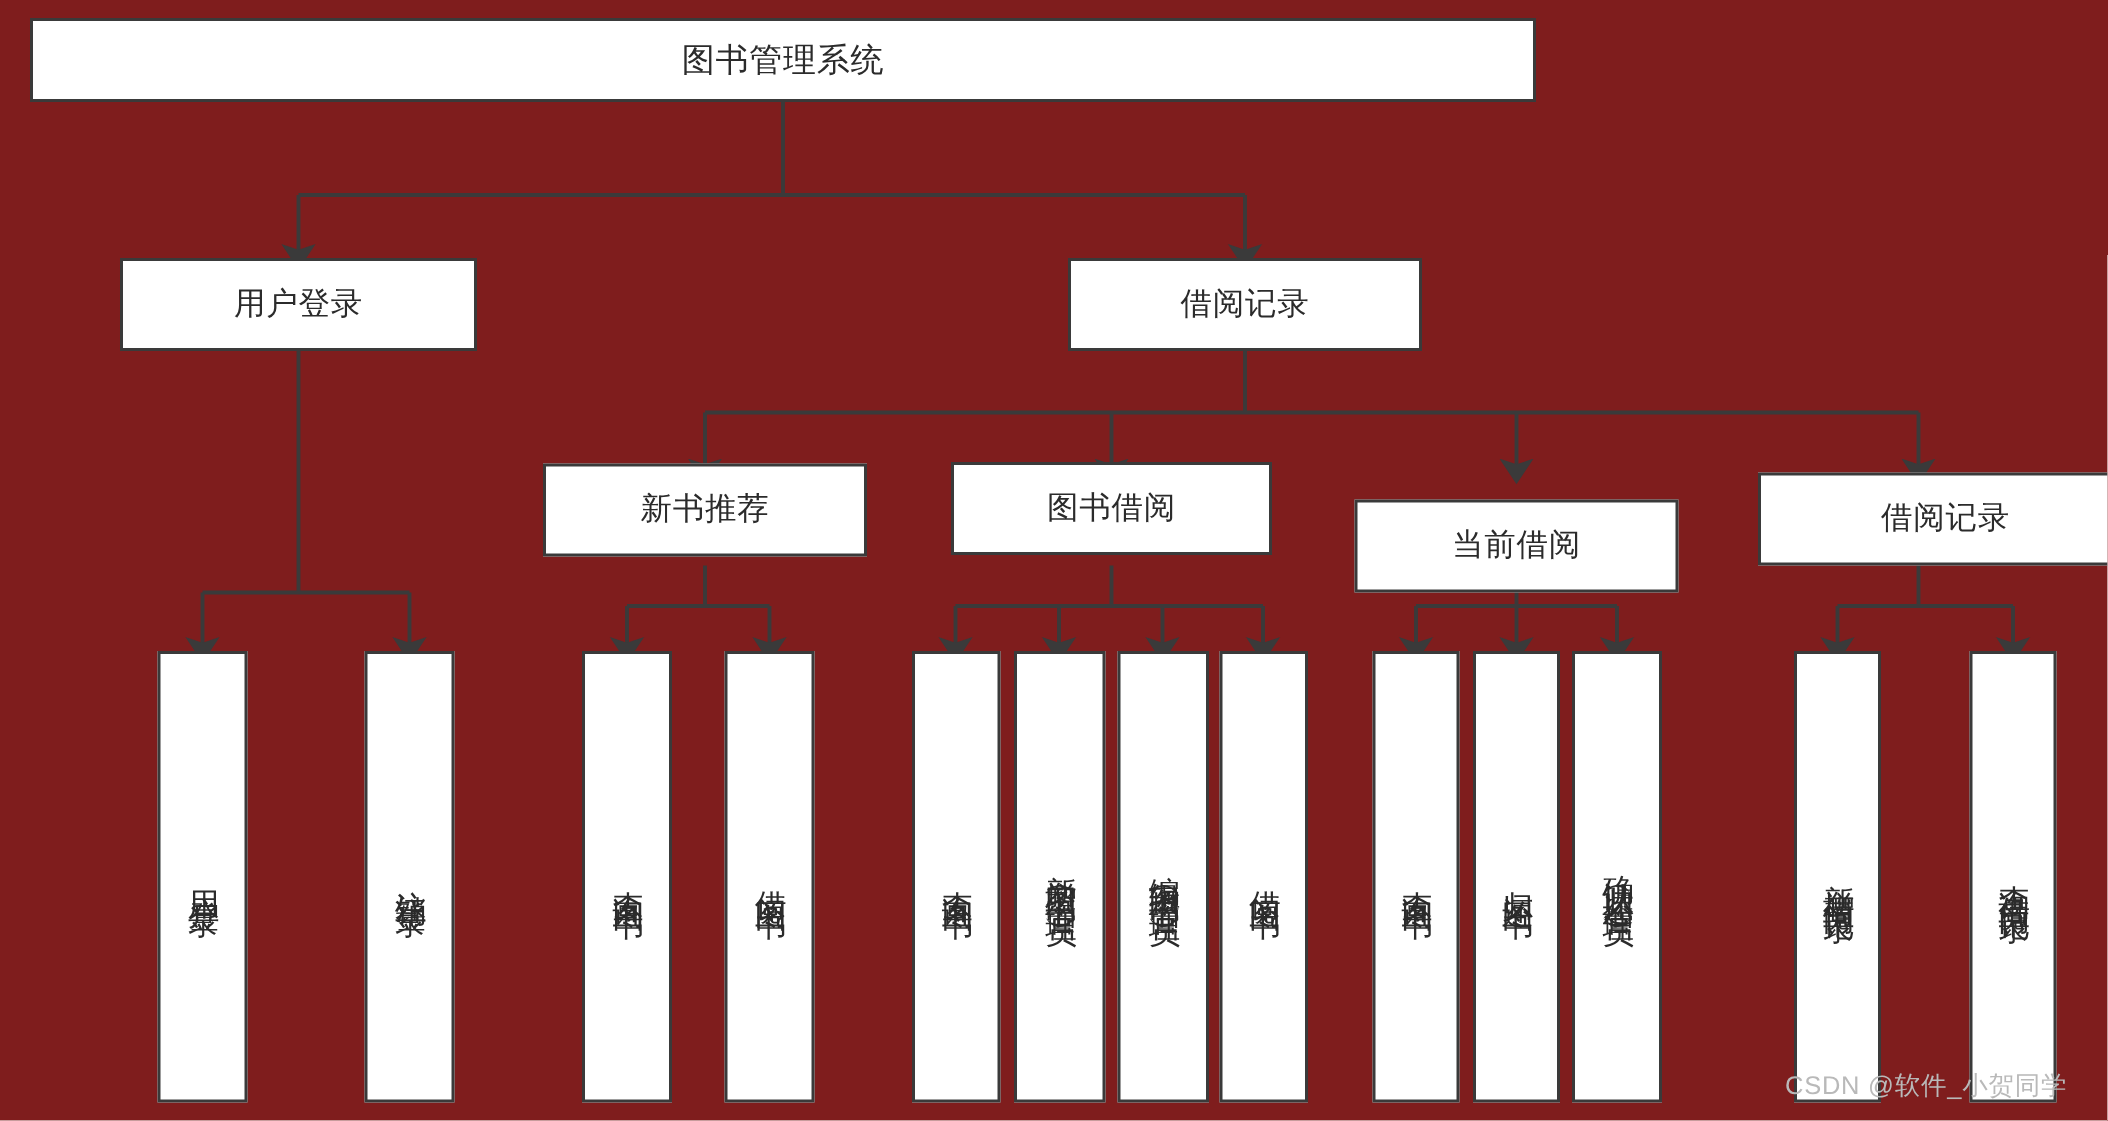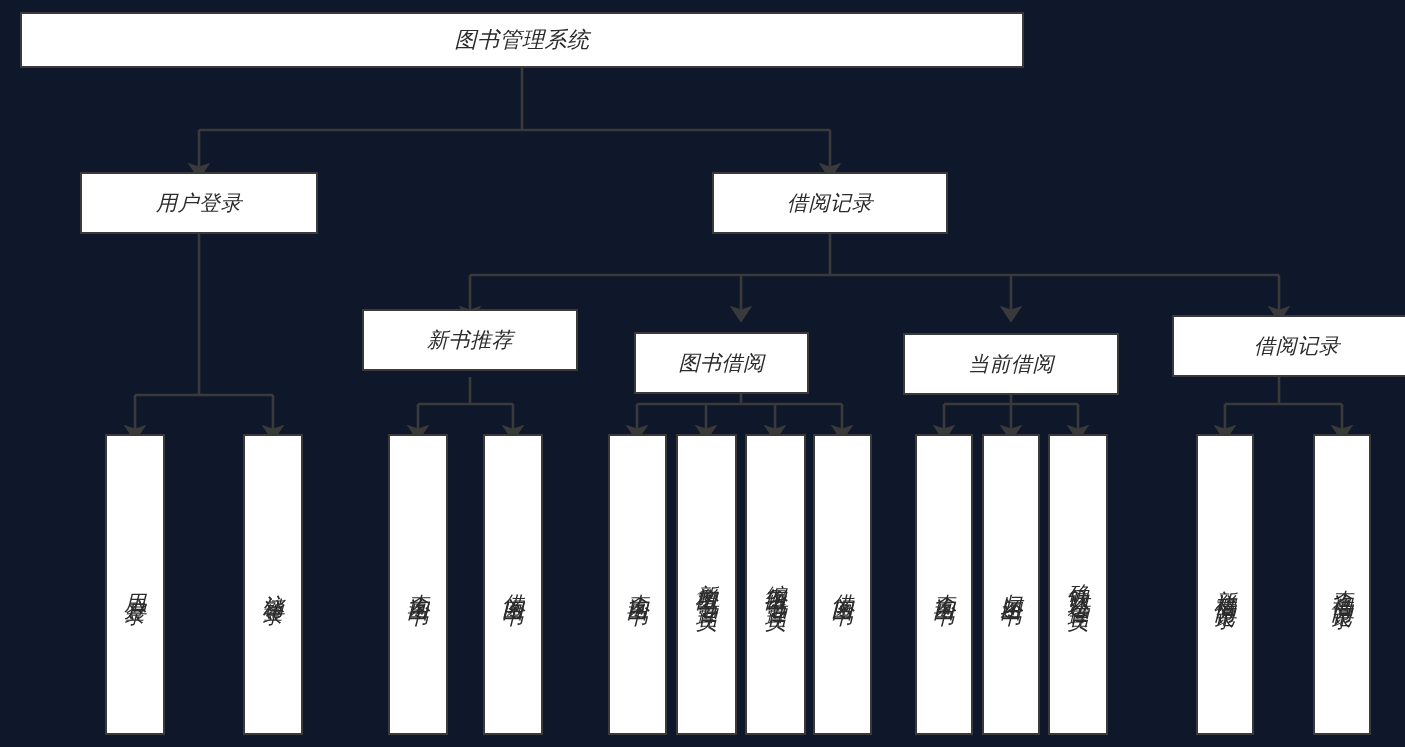--- a/index.html
+++ b/index.html
@@ -7,23 +7,22 @@
     padding: 0;
     background: #ffffff;
   }
   body {
     font-family: "Liberation Sans", "DejaVu Sans", sans-serif;
   }
   #diagram-root {
     position: relative;
     width: 1405px;
     height: 747px;
-    background: #0f172a;
+    background: #7f1d1d;
     overflow: hidden;
-    font-style: italic;
   }
   svg.diagram-canvas {
     position: absolute;
     left: 0;
     top: 0;
     width: 1405px;
     height: 747px;
     display: block;
   }
   .node-box {
@@ -119,21 +118,21 @@
       </div>
       <div class="node-box horizontal" style="left: 80px; top: 172px; width: 238px; height: 62px;">
         <span class="node-label">用户登录</span>
       </div>
       <div class="node-box horizontal" style="left: 712px; top: 172px; width: 236px; height: 62px;">
         <span class="node-label">借阅记录</span>
       </div>
       <div class="node-box horizontal" style="left: 362px; top: 309px; width: 216px; height: 62px;">
         <span class="node-label">新书推荐</span>
       </div>
-      <div class="node-box horizontal" style="left: 634px; top: 332px; width: 175px; height: 62px;">
+      <div class="node-box horizontal" style="left: 634px; top: 308px; width: 214px; height: 62px;">
         <span class="node-label">图书借阅</span>
       </div>
       <div class="node-box horizontal" style="left: 903px; top: 315px; width: 216px; height: 62px; margin-top: 18px;">
         <span class="node-label">当前借阅</span>
       </div>
       <div class="node-box horizontal" style="left: 1172px; top: 315px; width: 250px; height: 62px;">
         <span class="node-label">借阅记录</span>
       </div>
       <div class="node-box vertical" style="left: 105px; top: 434px; width: 60px; height: 301px;">
         <span class="node-label">用户登录</span>
@@ -169,14 +168,15 @@
         <span class="node-label">确认归还（管理员）</span>
       </div>
       <div class="node-box vertical" style="left: 1196px; top: 434px; width: 58px; height: 301px;">
         <span class="node-label">新增借阅记录</span>
       </div>
       <div class="node-box vertical" style="left: 1313px; top: 434px; width: 58px; height: 301px;">
         <span class="node-label">查询借阅记录</span>
       </div>
     </div>
 
+  <div class="watermark" style="left: 1190px; top: 712px;">CSDN @软件_小贺同学</div>
 
 </div>
 
 </body></html>

